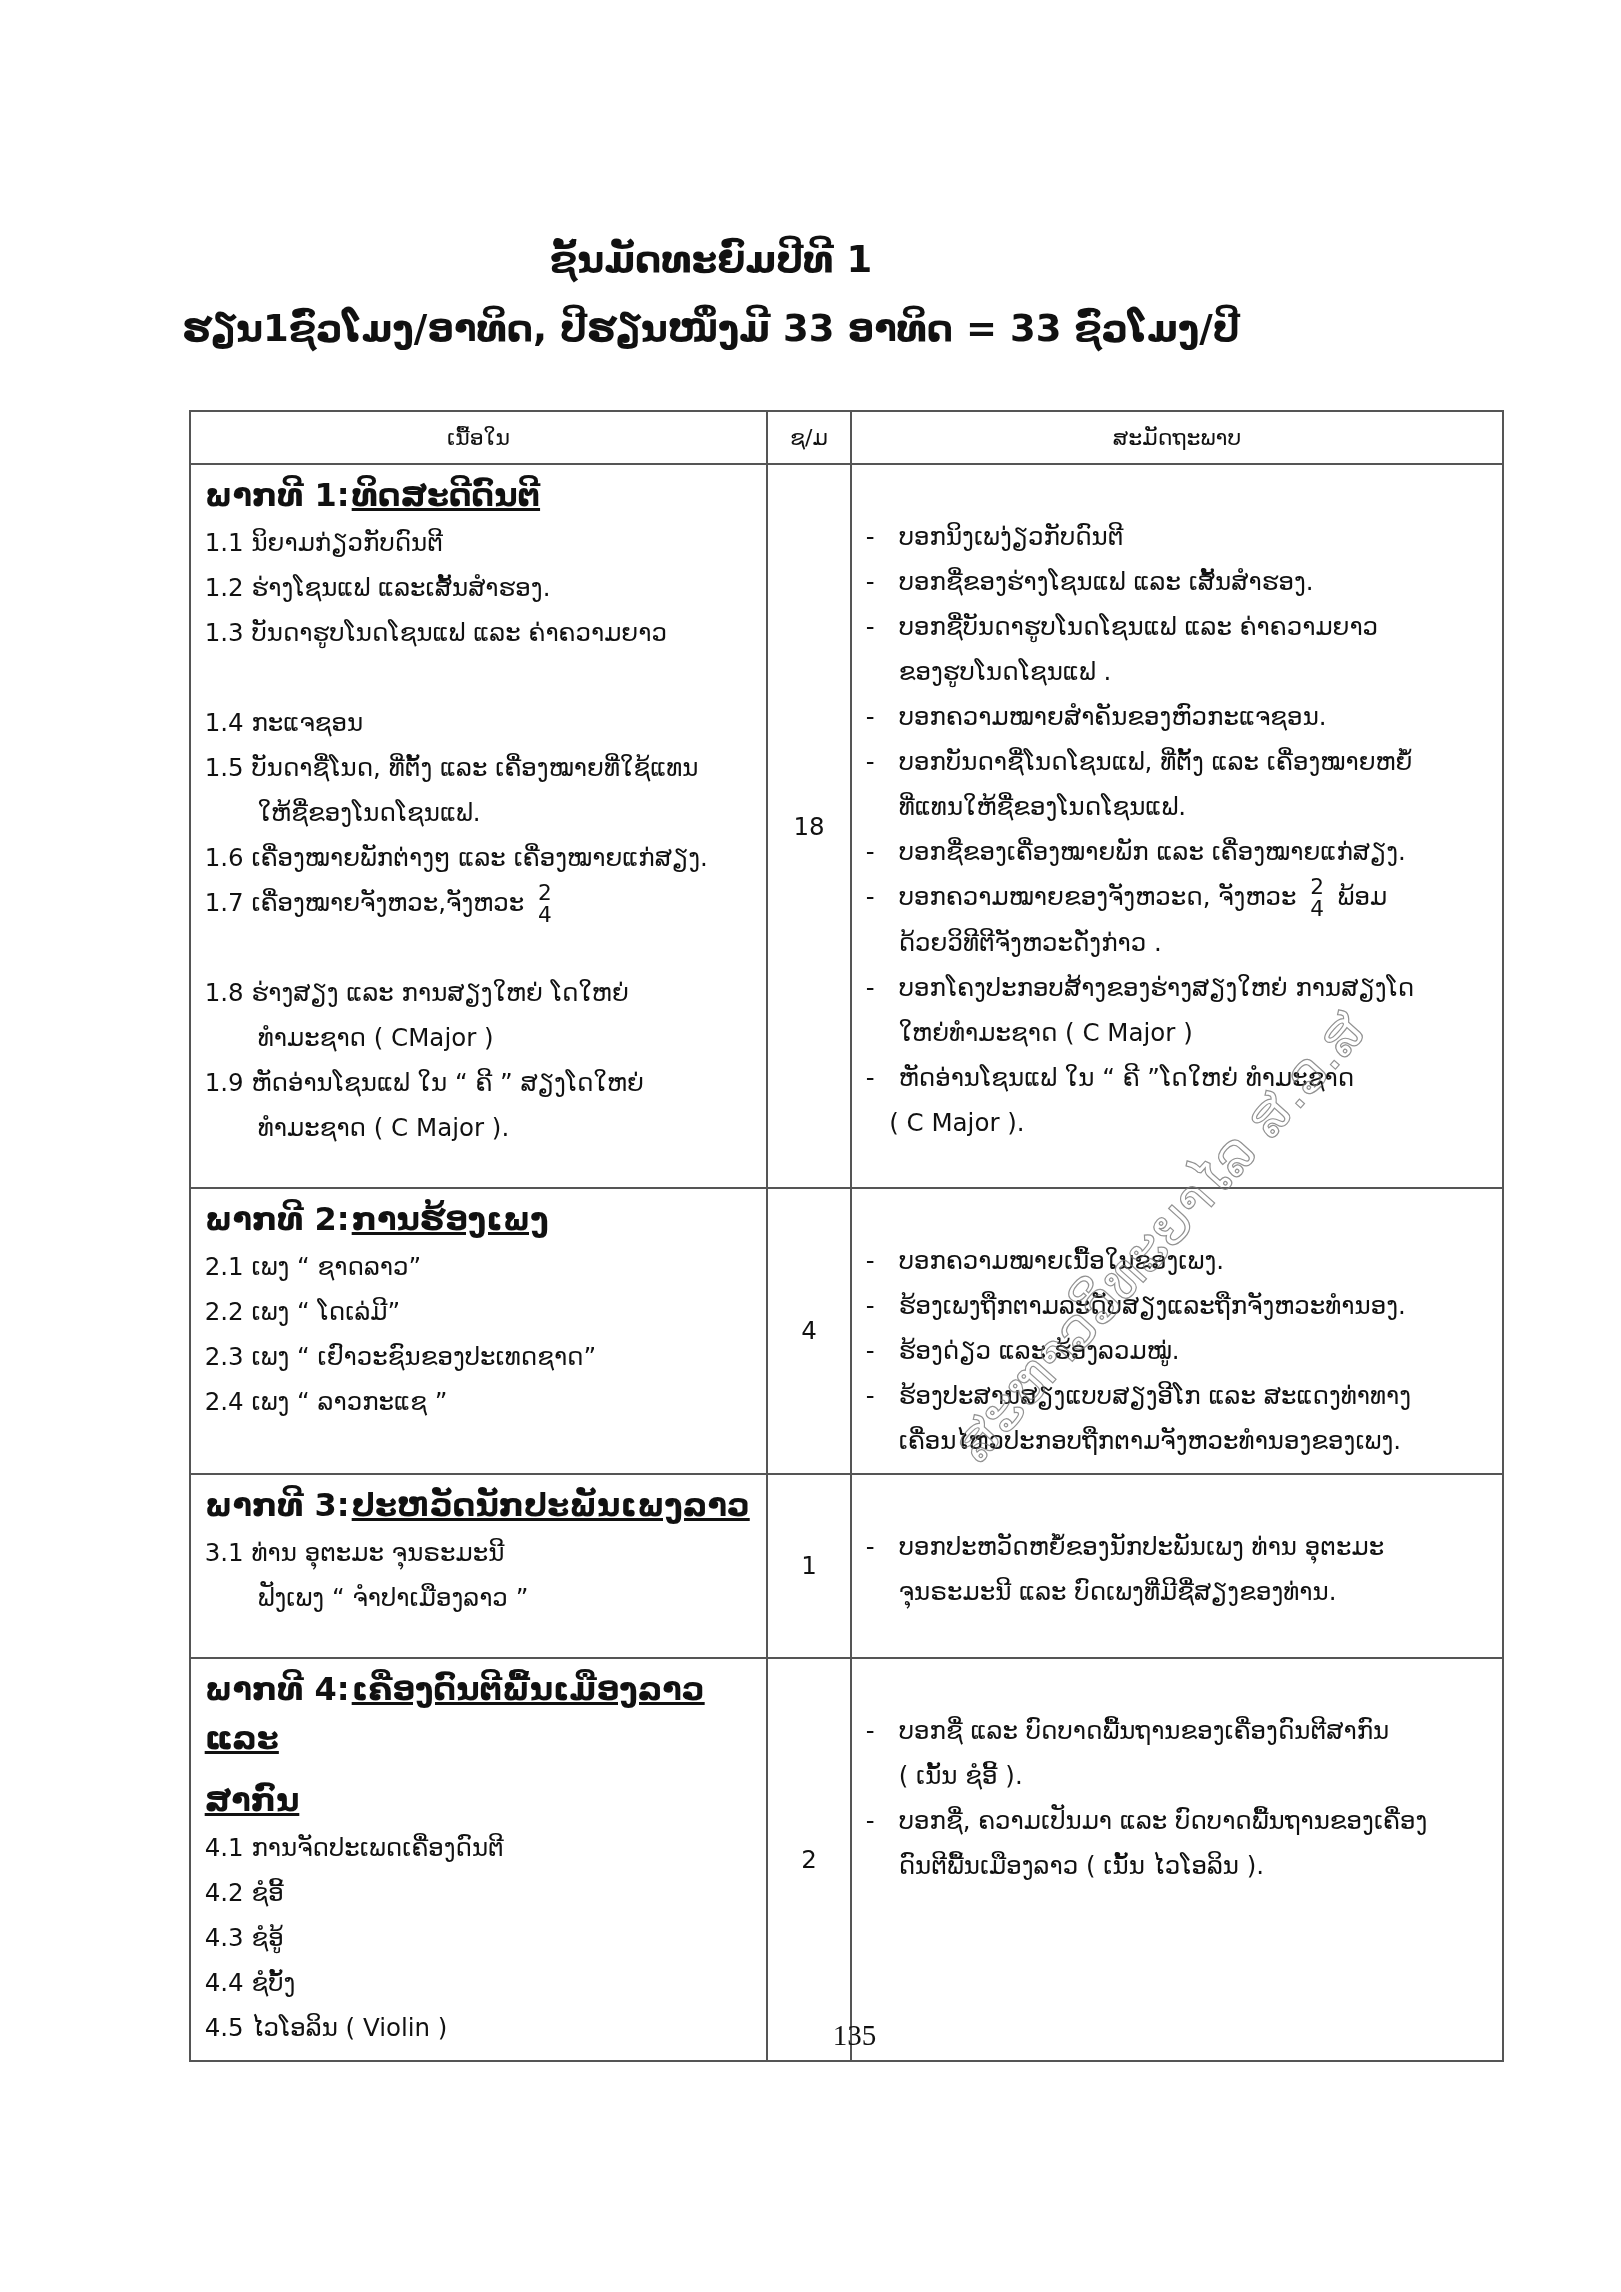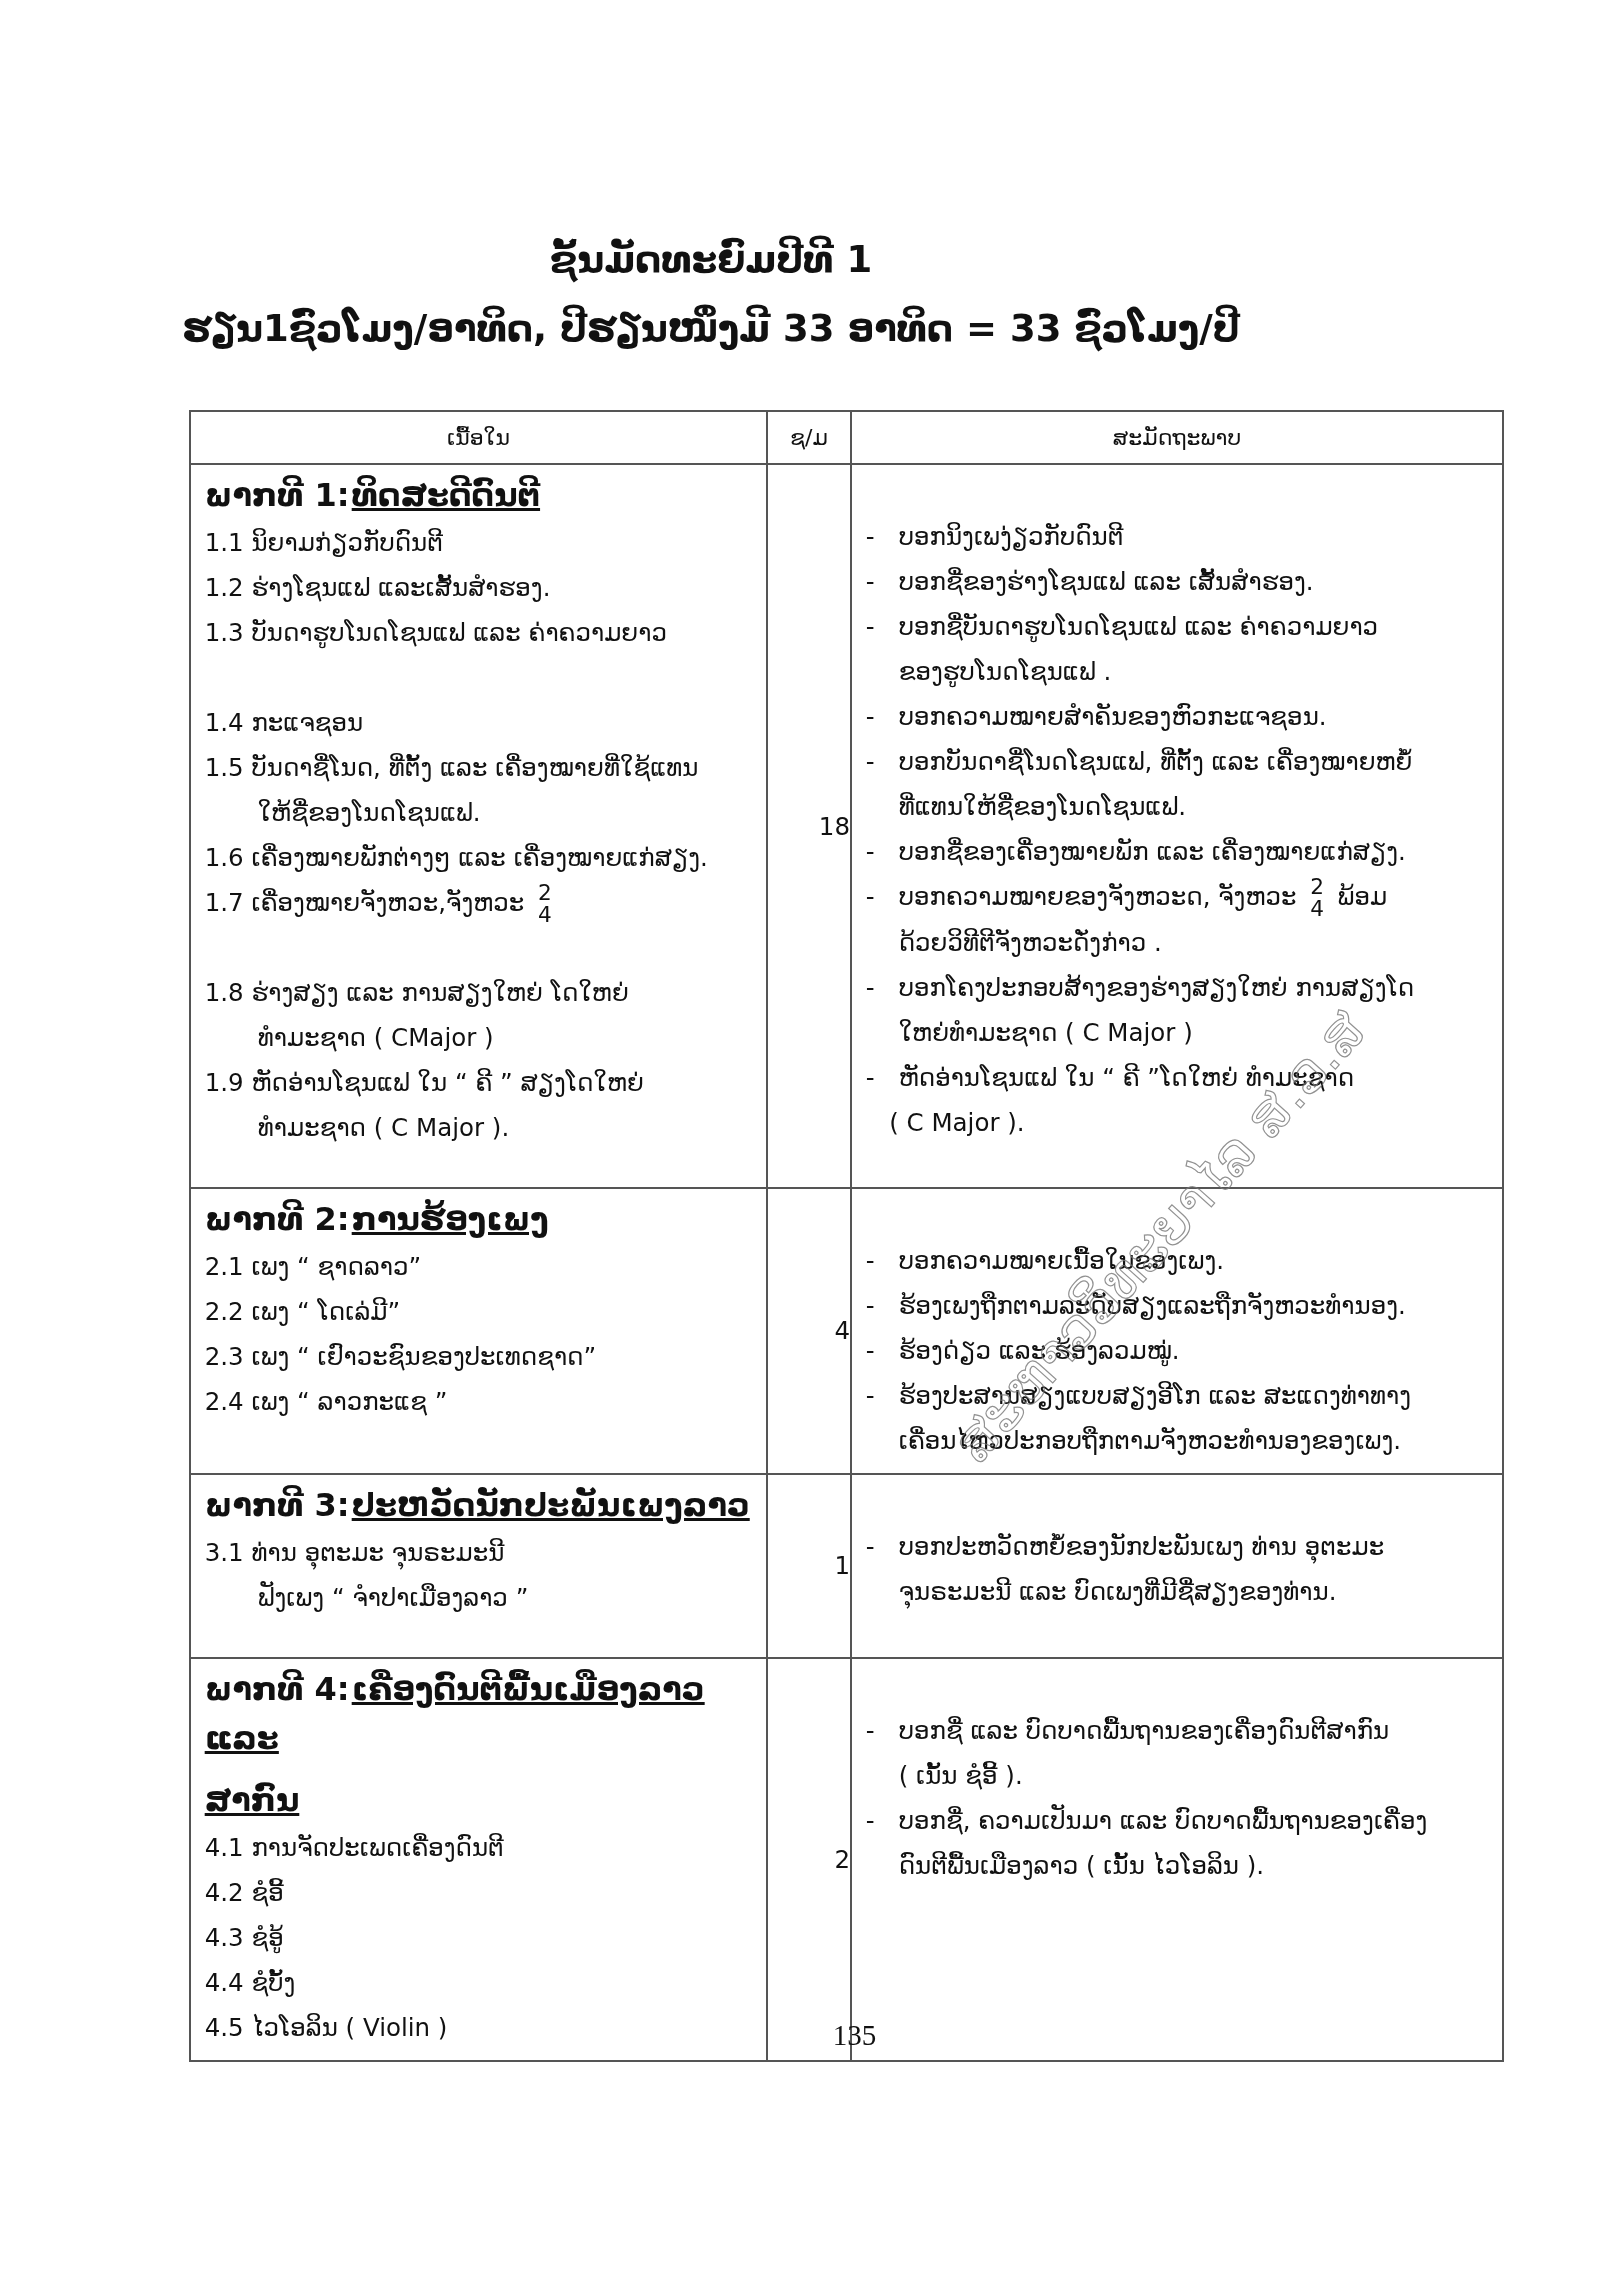--- a/index.html
+++ b/index.html
@@ -12,21 +12,21 @@
                border-collapse: collapse; table-layout: fixed; }
   table.curr td, table.curr th { border: 2px solid #555; vertical-align: top; padding: 0; }
   table.curr th { height: 51px; font-weight: normal; font-size: 22px; text-align: center; vertical-align: middle; }
   col.c1 { width: 577px; } col.c2 { width: 84px; } col.c3 { width: 652px; }
   .content { padding: 5.9px 9.8px 9.8px 13.7px; font-size: 24.5px; line-height: 45px; }
   .unit { font-weight: bold; font-size: 32px; line-height: 49px; text-decoration: underline; }
   .unit .num { display: inline-block; width: 147px; }
   .item { white-space: nowrap; }
   .item.cont { padding-left: 53px; }
   .gap { height: 45px; }
-  .hours { text-align: right; vertical-align: middle !important; font-size: 24.5px; }
+  .hours { text-align: center; vertical-align: middle !important; font-size: 24.5px; }
   .obj { padding: 49px 9.8px 9.8px 13.7px; font-size: 24.5px; line-height: 45px; }
   .obj .line { white-space: nowrap; }
   .obj .dash { display: inline-block; width: 33px; }
   .obj .cont { padding-left: 33px; }
   .frac { display: inline-block; vertical-align: middle; text-align: center; line-height: 21.6px;
           font-size: 21.6px; margin: 0 13.7px; }
   .frac span { display: block; }
   .pagenum { position: absolute; top: 2019px; left: 0; width: 1621px; text-align: center;
              font-family: "Liberation Serif", "DejaVu Serif", serif; font-size: 29px; padding-left: 44px; }
   .watermark { position: absolute; left: 941px; top: 1431px; transform: rotate(-48deg);

